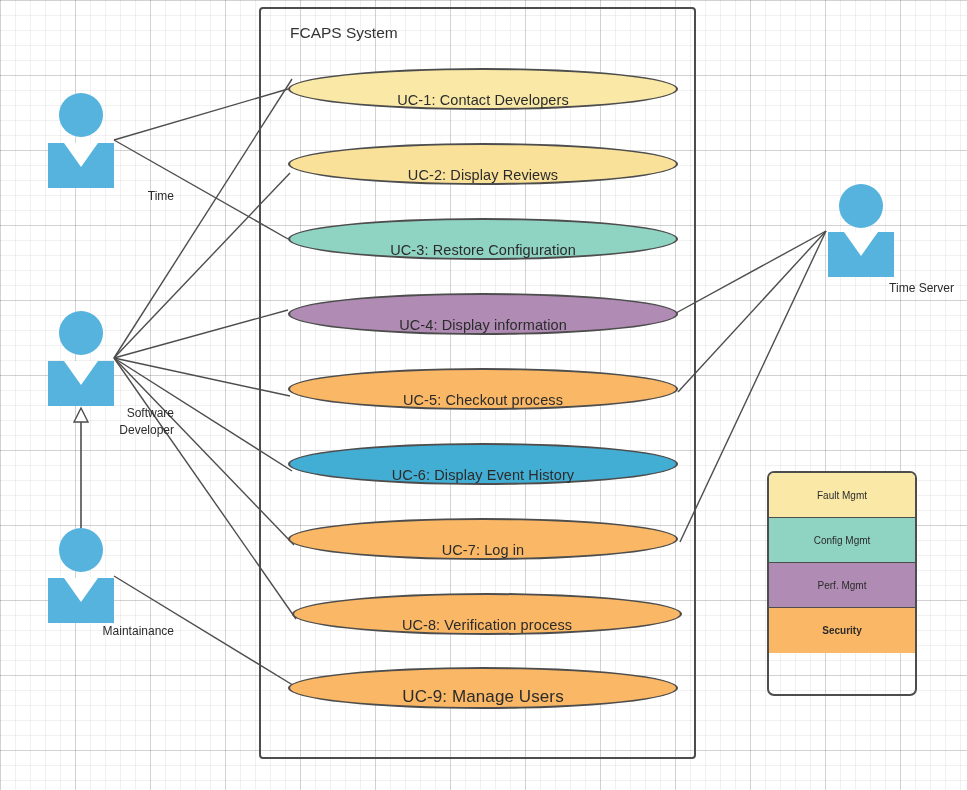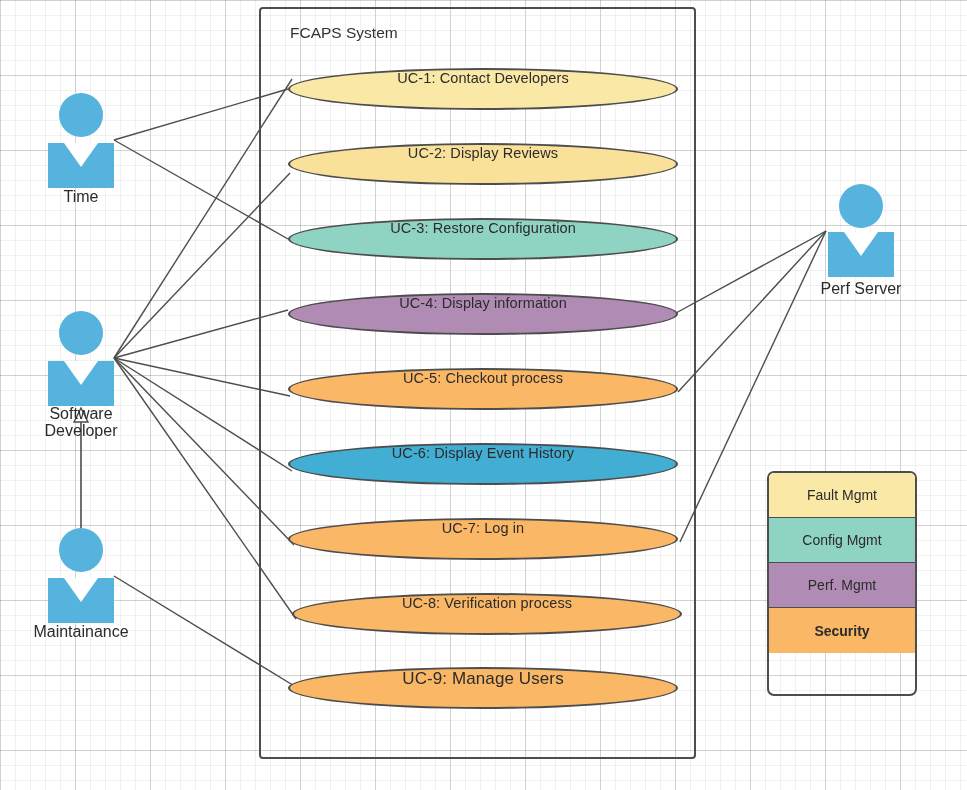--- a/index.html
+++ b/index.html
@@ -47,21 +47,21 @@
     color: #333333;
     white-space: nowrap;
   }
   
   .usecase {
     position: absolute;
     box-sizing: border-box;
     border: 2.2px solid #4d4d4d;
     border-radius: 50% / 50%;
     display: flex;
-    align-items: flex-start;
+    align-items: flex-end;
     justify-content: center;
     text-align: center;
     color: #2b2b2b;
     font-size: 14.5px;
     letter-spacing: 0.1px;
   }
   .usecase.small { font-size: 17px; }
   
   .actor { position: absolute; }
   .actor-head {
@@ -76,25 +76,26 @@
   .actor-notch {
     position: absolute;
     width: 0;
     height: 0;
     border-left: 17px solid transparent;
     border-right: 17px solid transparent;
     border-top: 24px solid #ffffff;
   }
   .actor-label {
     position: absolute;
-    text-align: center;
-    font-size: 16px;
+    text-align: right;
+    font-size: 12px;
     color: #2b2b2b;
     line-height: 17px;
     white-space: pre-line;
+    margin-left: 13px;
   }
   
   .legend-title {
     position: absolute;
     font-size: 14.5px;
     color: #333333;
     white-space: nowrap;
     margin-top: 48px;
   }
   .legend-stack {
@@ -102,21 +103,21 @@
     box-sizing: border-box;
     border: 2.2px solid #4d4d4d;
     border-radius: 7px;
     overflow: hidden;
   }
   .legend-row {
     box-sizing: border-box;
     display: flex;
     align-items: center;
     justify-content: center;
-    font-size: 14px;
+    font-size: 10px;
     color: #2b2b2b;
     border-bottom: 1.6px solid #4d4d4d;
   }
   .legend-row:last-child { border-bottom: none; font-weight: bold; }
 </style>
 </head>
 <body>
 
 <div id="canvas">
 
@@ -188,21 +189,21 @@
       <div class="actor" style="left: 0px; top: 0px;">
         <div class="actor-head" style="left: 59px; top: 528px; width: 44px; height: 44px; background: rgb(86, 179, 222);"></div>
         <div class="actor-body" style="left: 48px; top: 578px; width: 66px; height: 45px; background: rgb(86, 179, 222);"></div>
         <div class="actor-notch" style="left: 64px; top: 578px;"></div>
         <div class="actor-label" style="left: 1px; top: 623px; width: 160px;">Maintainance</div>
       </div>
       <div class="actor" style="left: 0px; top: 0px;">
         <div class="actor-head" style="left: 839px; top: 184px; width: 44px; height: 44px; background: rgb(86, 179, 222);"></div>
         <div class="actor-body" style="left: 828px; top: 232px; width: 66px; height: 45px; background: rgb(86, 179, 222);"></div>
         <div class="actor-notch" style="left: 844px; top: 232px;"></div>
-        <div class="actor-label" style="left: 781px; top: 280px; width: 160px;">Perf Server</div>
+        <div class="actor-label" style="left: 781px; top: 280px; width: 160px;">Time Server</div>
       </div>
     </div>
 
   <div class="legend-title" style="left: 778px; top: 450px;">Key: UML</div>
   <div class="legend-stack" id="legend-stack" style="left: 767px; top: 471px; width: 150px; height: 225px;">
       <div class="legend-row" style="height: 45px; background: rgb(250, 233, 166);">
         <span>Fault Mgmt</span>
       </div>
       <div class="legend-row" style="height: 45px; background: rgb(143, 211, 194); text-align: center;">
         <span>Config Mgmt</span>

